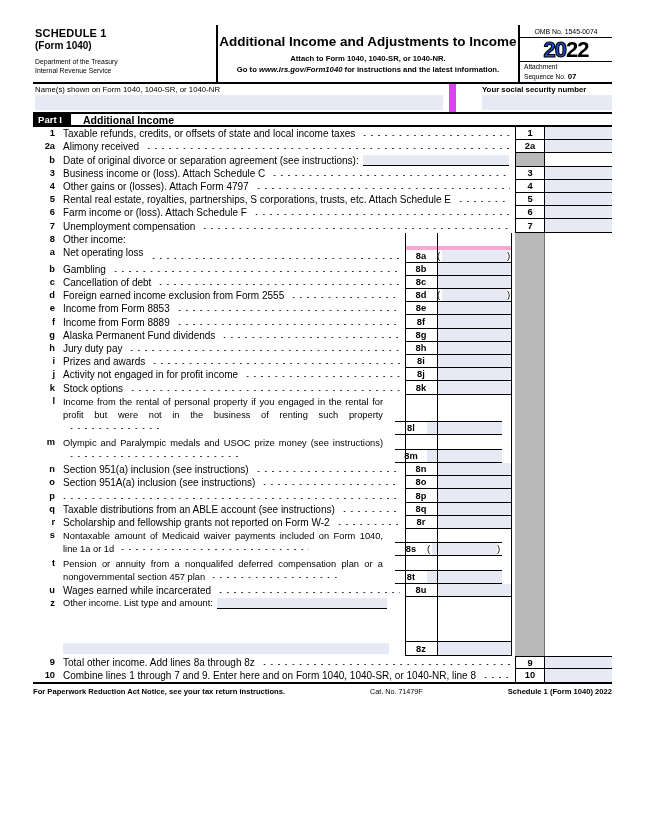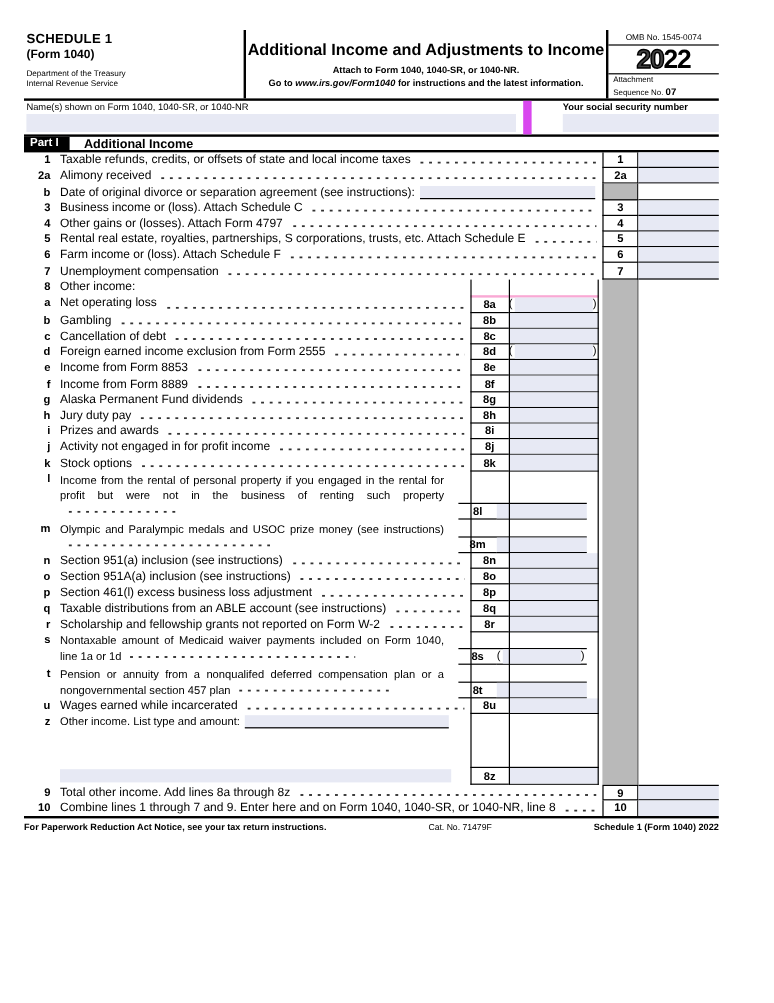--- a/index.html
+++ b/index.html
@@ -1,36 +1,36 @@
 <!DOCTYPE html>
 <html><head>
 <meta charset="utf-8">
 <style>
   :root{ --field:#e7e9f4; --shade:#b9b9b9; }
   *{ box-sizing:border-box; }
   html,body{ margin:0; padding:0; background:#fff; }
   body{ font-family:"Liberation Sans", sans-serif; color:#000; }
   .page{ position:relative; width:645px; height:836px; background:#fff; overflow:hidden; }
-  .formwrap{ position:absolute; left:20px; top:25px; width:579px; }
+  .formwrap{ position:absolute; left:33px; top:25px; width:579px; }
 
   
   .hdr{ display:flex; height:57px; }
   .hdr-left{ width:185px; border-right:2px solid #000; padding:2px 0 0 2px; }
   .h-sched{ font-size:11px; font-weight:bold; letter-spacing:.2px; }
   .h-form{ font-size:10px; font-weight:bold; margin-top:1px; }
   .h-dept{ font-size:6.8px; margin-top:7px; line-height:1.3; }
   .hdr-center{ flex:1; text-align:center; padding-top:9px; }
   .h-title{ font-size:13.5px; font-weight:bold; }
   .h-sub{ font-size:7.7px; font-weight:bold; margin-top:5px; }
   .h-sub2{ font-size:7.7px; font-weight:bold; margin-top:2px; }
   .h-sub2 .it{ font-style:italic; }
   .hdr-right{ width:94px; border-left:2px solid #000; display:flex; flex-direction:column; }
   .h-omb{ font-size:6.9px; text-align:center; padding:3px 0 2px; border-bottom:1px solid #000; white-space:nowrap; }
   .h-year{ text-align:center; font-size:22px; font-weight:bold; line-height:1.02; letter-spacing:-1px; flex:1; padding-top:1px; }
-  .h-year .out{ color:#404040; -webkit-text-stroke:1.2px #000; }
+  .h-year .out{ color:#1d4ed8; -webkit-text-stroke:1.2px #000; }
   .h-attach{ font-size:6.6px; text-align:left; padding:1px 0 1px 4px; border-top:1px solid #000; line-height:1.3; }
   .h-attach .seqno{ font-size:8px; font-weight:bold; }
 
   
   .namerow{ display:flex; border-top:2px solid #000; height:30px; }
   .name-left{ flex:1; border-right:7px solid #d946ef; padding:1px 4px 0 2px; display:flex; flex-direction:column; }
   .name-label{ font-size:7.8px; }
   .nfield{ flex:1; background:var(--field); margin:1px 2px 2px 0; }
   .name-right{ width:134px; padding:1px 0 0 4px; display:flex; flex-direction:column;margin-left:22px; }
   .ssn-label{ font-size:7.8px; font-weight:bold; }
@@ -66,21 +66,21 @@
   .strip{ position:absolute; top:0; bottom:0; right:67px; width:30px; background:var(--shade);
           border-right:1px solid #707070; z-index:0; }
   .vl{ position:absolute; top:0; bottom:0; width:1px; background:#000; z-index:3; }
   .vl1{ right:206px; } .vl2{ right:174px; } .vl3{ right:100px; }
   .mid{ flex:none; display:flex; width:107px; margin-left:auto; margin-right:100px; }
   .mnum{ width:32px; font-weight:bold; font-size:9.3px; text-align:center;
          border-bottom:1px solid #000; padding-top:1.2px; }
   .mamt{ width:75px; border-bottom:1px solid #000; display:flex; font-size:9.3px; }
   .mamt .fld{ flex:1; background:var(--field); }
   .paren{ flex:none; width:5px; line-height:12px; font-size:9.5px; }
-  .mid.first .mnum,.mid.first .mamt{ border-top:2px solid #f9a8d4; }
+  .mid.first .mnum,.mid.first .mamt{ border-top:4px solid #f9a8d4; }
   .row.dbl{ min-height:26.4px; }
   .lblwrap{ width:328px; font-size:9.3px; padding-left:8px; padding-top:1.2px;
             text-align:justify; line-height:13.2px; }
   .idots{ display:inline-block; height:3px; margin-left:5px; vertical-align:1px;
           background-image:radial-gradient(circle,#333 .9px,transparent 1.1px);
           background-size:7.2px 3px; background-repeat:repeat-x; background-position:0 50%; }
   .mid.col{ flex-direction:column;margin-left:12px; }
   .mtop{ flex:1; border-bottom:1px solid #000; }
   .mbot{ display:flex; height:13.2px; }
   .zbody{ flex:1; display:flex; flex-direction:column; padding-left:8px;gap:32px; }
@@ -417,21 +417,20 @@
           <div class="mid">
             <div class="mnum">8o</div>
             <div class="mamt">
                 <div class="fld"></div>
               </div>
           </div>
         </div>
 
         <div class="row">
           <div class="ln">p</div>
-          <div class="lbl">Section 461(l) excess business loss adjustment</div>
           <div class="dots"></div>
           <div class="mid">
             <div class="mnum">8p</div>
             <div class="mamt">
                 <div class="fld"></div>
               </div>
           </div>
         </div>
 
         <div class="row">

